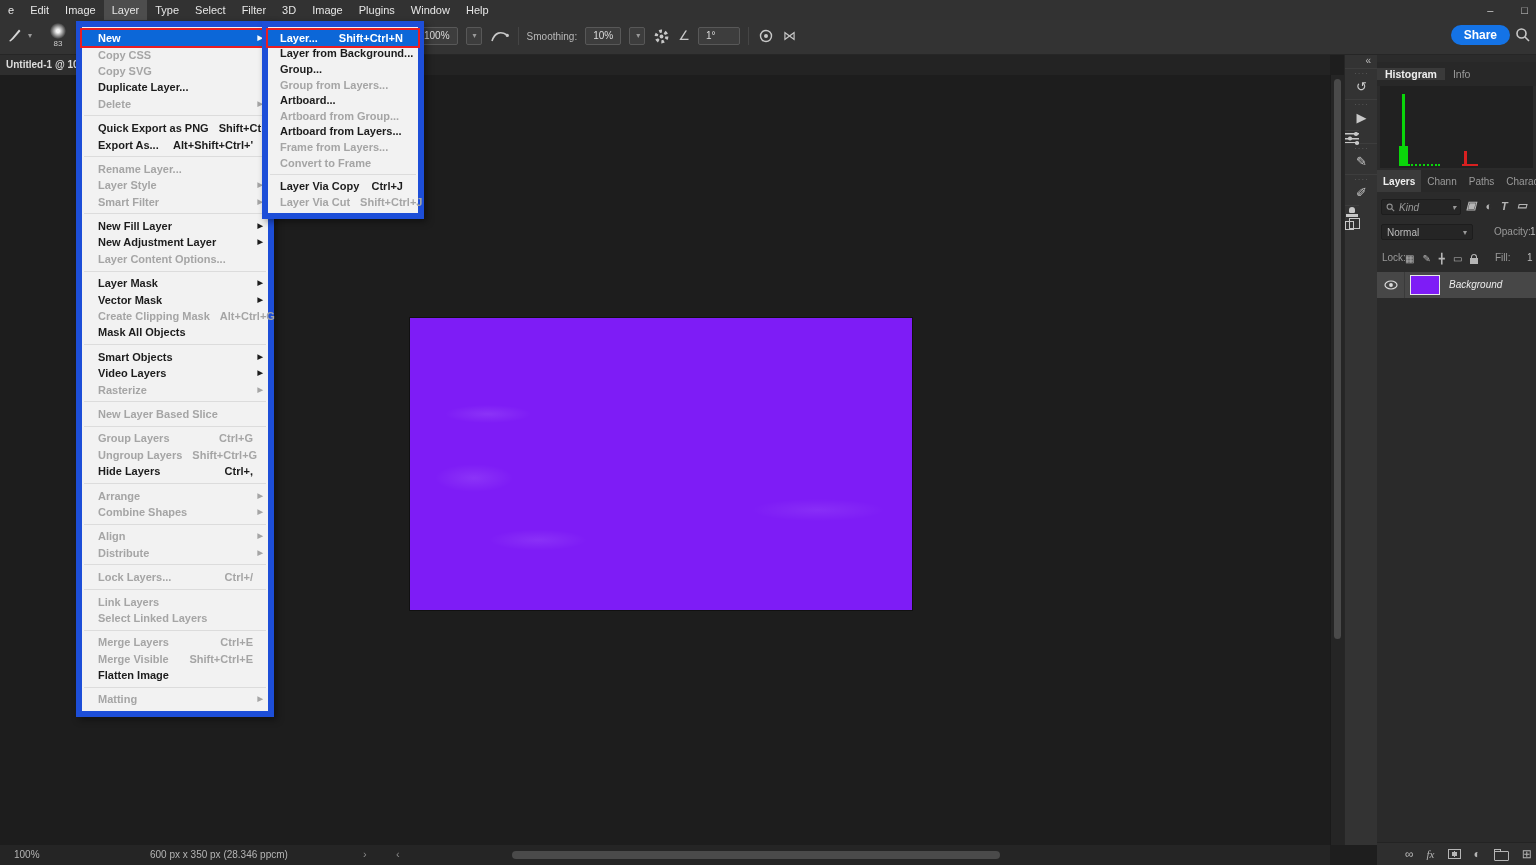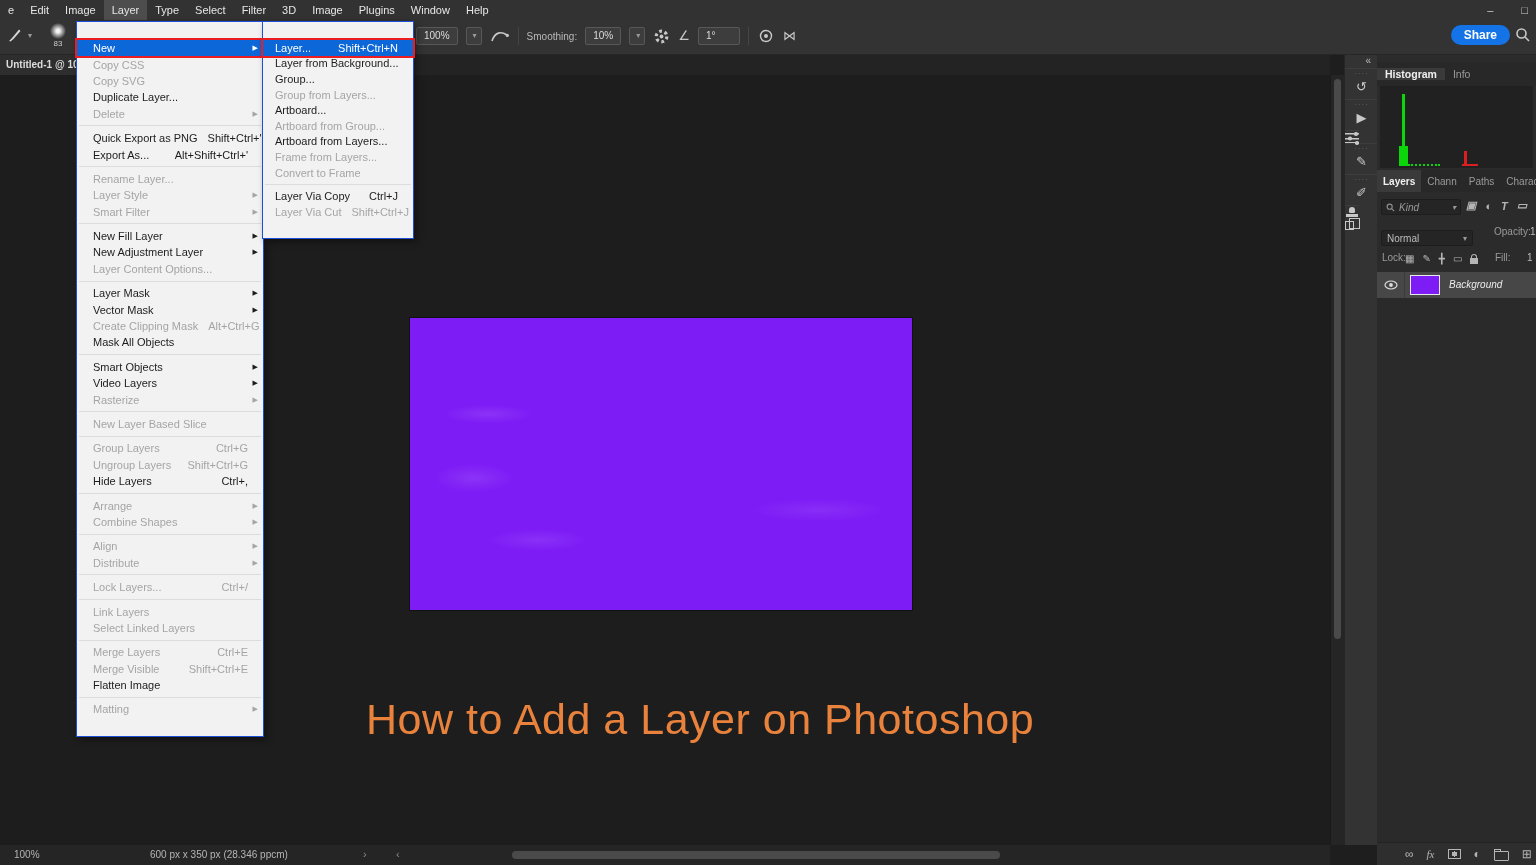--- a/index.html
+++ b/index.html
@@ -97,21 +97,21 @@
   .layers-tabs{top:116px;height:22px;}
   .layers-tabs .ptab{font-size:10px;padding:0 6px;}
   .prow{position:absolute;left:0;right:0;display:flex;align-items:center;font-size:10px;color:#9a9a9a;}
   .row-search{top:142px;height:22px;font-style:italic;}
   .kind-box{position:absolute;left:4px;top:3px;width:80px;height:16px;background:#252525;
       border:1px solid #1d1d1d;border-radius:2px;display:flex;align-items:center;gap:4px;
       padding:0 4px;box-sizing:border-box;}
   .filter-icons{position:absolute;left:89px;top:3px;display:flex;gap:9px;align-items:center;}
   .ficon{color:#b5b5b5;font-size:11px;font-weight:bold;}
   .row-blend{top:167px;height:22px;}
-  .blend-box{position:absolute;left:4px;top:9px;width:92px;height:16px;background:#252525;
+  .blend-box{position:absolute;left:4px;top:3px;width:92px;height:16px;background:#252525;
       border:1px solid #1d1d1d;border-radius:2px;display:flex;align-items:center;
       padding:0 5px;box-sizing:border-box;color:#bdbdbd;}
   .blend-box .chev{margin-left:auto;}
   .opacity-label{position:absolute;left:117px;top:5px;}
   .opacity-value{position:absolute;left:153px;top:5px;color:#bdbdbd;}
   .row-lock{top:193px;height:22px;text-align:center;}
   .lock-label{position:absolute;left:5px;top:5px;}
   .lock-icons{position:absolute;left:28px;top:3px;display:flex;gap:8px;align-items:center;height:16px;}
   .licon{color:#b5b5b5;font-size:10px;}
   .icon-lock{position:relative;width:8px;height:6px;background:#b5b5b5;margin-top:5px;}
@@ -129,23 +129,23 @@
       border-top:1px solid #232323;display:flex;align-items:center;gap:13px;padding-left:28px;overflow:hidden;}
   .pbi{color:#b5b5b5;font-size:12px;line-height:12px;}
   .fx-text{font-family:"Liberation Serif",serif;font-style:italic;font-size:11px;}
   .icon-mask{width:13px;height:10px;border:1px solid #b5b5b5;box-sizing:border-box;
       background:radial-gradient(circle at 50% 50%, #b5b5b5 0 2.5px, transparent 2.6px);}
   .icon-folder{position:relative;width:13px;height:8px;border:1px solid #b5b5b5;border-radius:0 1px 1px 1px;margin-top:3px;}
   .icon-folder::before{content:"";position:absolute;left:-1px;top:-3px;width:5px;height:2px;
       border:1px solid #b5b5b5;border-bottom:none;}
 
   
-  .ctx-menu{position:absolute;background:#f2f2f2;border:1px solid #1d4ed8;
-      box-shadow:3px 3px 7px rgba(0,0,0,.4);padding:18px 0;z-index:100;
-      font-size:11px;font-weight:400;color:#1c1c1c;}
+  .ctx-menu{position:absolute;background:#f2f2f2;border:6px solid #1d4ed8;
+      box-shadow:3px 3px 7px rgba(0,0,0,.4);padding:3px 0;z-index:100;
+      font-size:11px;font-weight:700;color:#1c1c1c;}
   #layer-menu{left:76px;top:21px;width:186px;}
   #new-submenu{left:262px;top:21px;width:150px;z-index:101;}
   .mi{display:flex;align-items:center;height:16.4px;padding:0 5px 0 16px;box-sizing:border-box;}
   #new-submenu .mi{height:15.6px;padding-left:12px;}
   .mi-label{white-space:nowrap;}
   .mi-short{margin-left:auto;padding-left:10px;white-space:nowrap;}
   .mi-arrow{width:8px;margin-left:2px;font-size:7px;text-align:right;visibility:hidden;}
   .mi.arrow .mi-arrow{visibility:visible;}
   .mi.disabled{color:#a5a5a5;}
   .mi.highlight{background:#0c67d8;color:#ffffff;}
@@ -235,21 +235,20 @@
     <circle cx="6.5" cy="6.5" r="4.5" fill="none" stroke="#c8c8c8" stroke-width="1.6"></circle>
     <line x1="10" y1="10" x2="14" y2="14" stroke="#c8c8c8" stroke-width="1.6"></line>
   </svg>
 
   <div class="tabbar">
     <div class="doc-tab">Untitled-1 @ 10</div>
   </div>
 
   <div class="canvas-area">
     <div class="artwork" style="background-color: rgb(126, 28, 246);"></div>
-    <div class="canvas-title" style="color: rgb(232, 130, 60);">How to Add a Layer on Photoshop</div>
   </div>
 
   <div class="vscroll">
     <div class="vthumb"></div>
   </div>
 
   <div class="statusbar">
     <span class="status-zoom">100%</span>
     <span class="status-info">600 px x 350 px (28.346 ppcm)</span>
     <span class="status-arrow" style="left:363px;">›</span>

